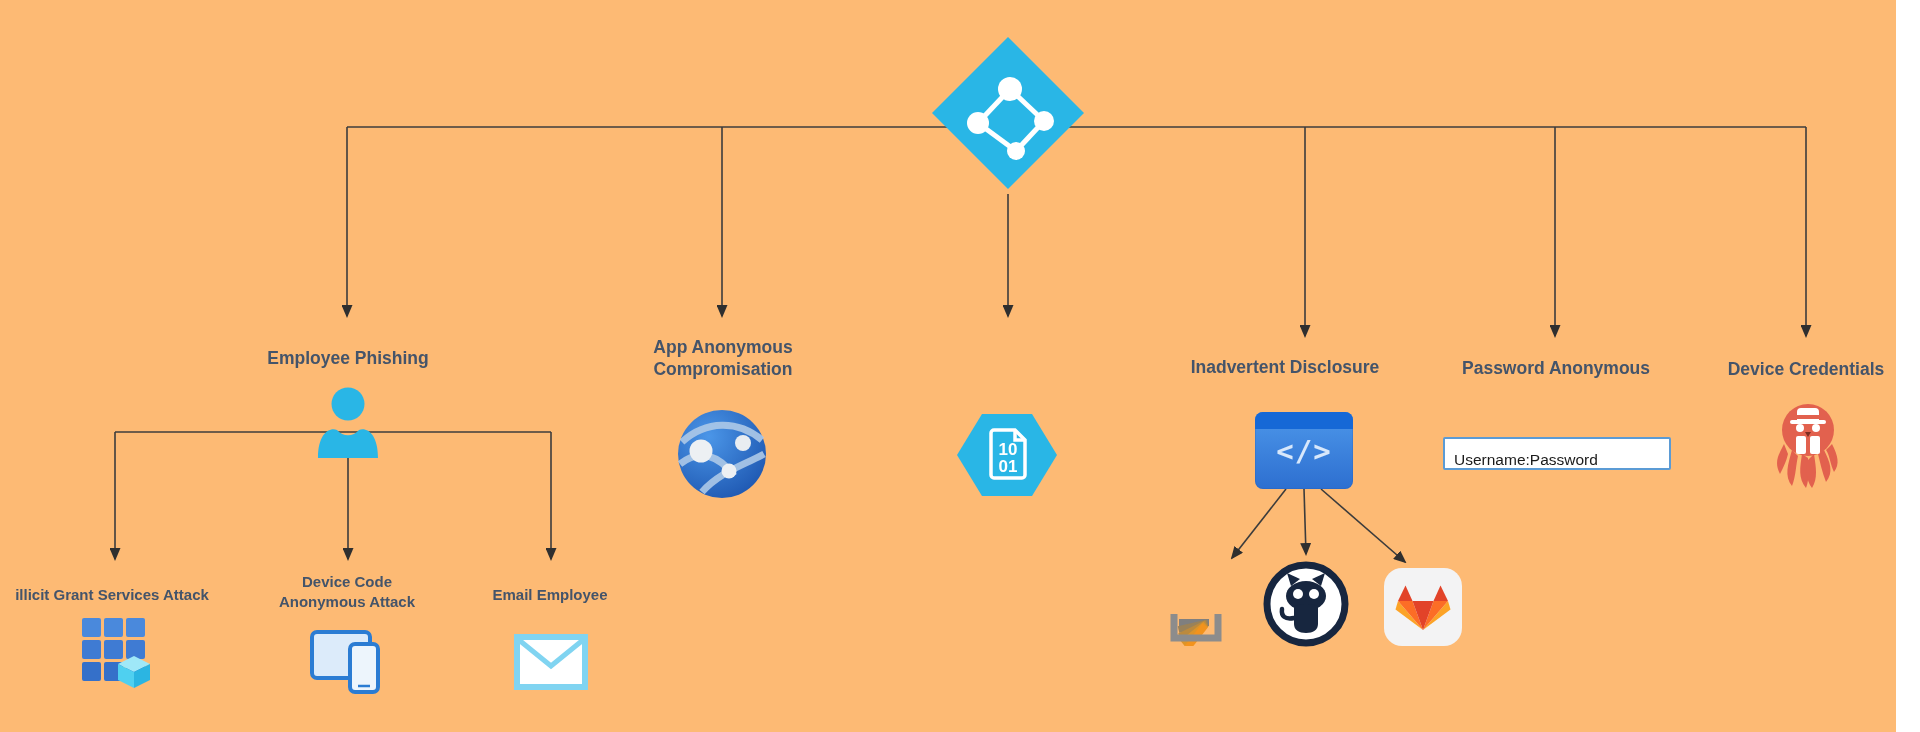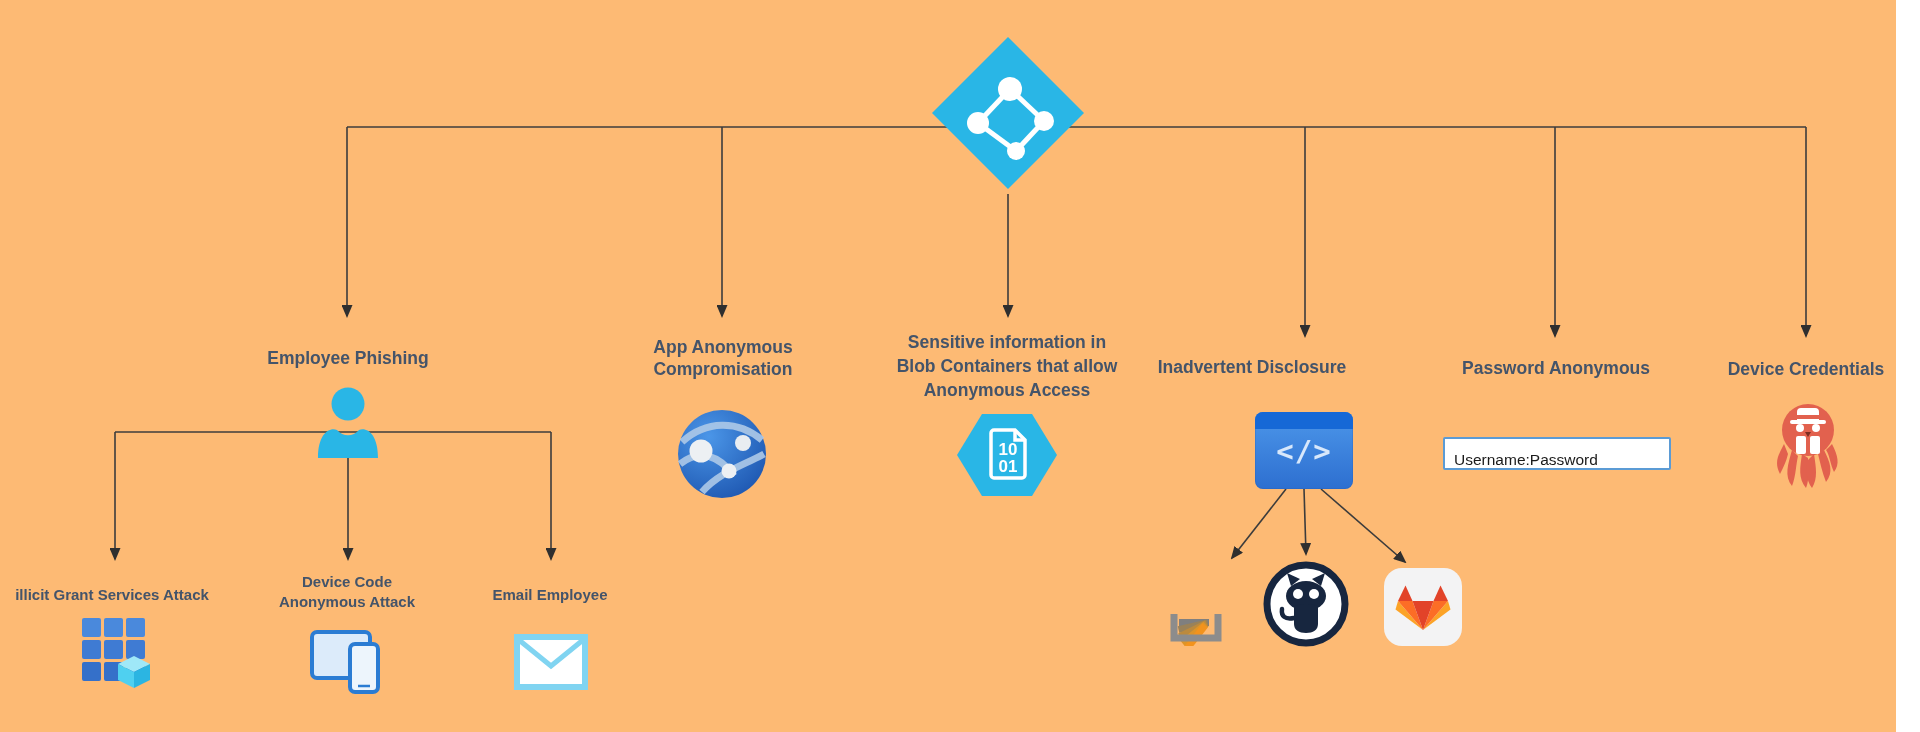--- a/index.html
+++ b/index.html
@@ -66,26 +66,21 @@
     <circle cx="86" cy="116" r="9" fill="#ffffff"></circle>
   </svg>
 
   <div class="label lbl-main" style="left:348px;top:347px">
     <div>Employee Phishing</div>
   </div>
   <div class="label lbl-main" style="left:723px;top:336px">
     <div>App Anonymous</div>
     <div>Compromisation</div>
   </div>
-  <div class="label lbl-main" style="left:1007px;top:330px;line-height:24px">
-    <div>Sensitive information in</div>
-    <div>Blob Containers that allow</div>
-    <div>Anonymous Access</div>
-  </div>
-  <div class="label lbl-main" style="left:1252px;top:356px">
+  <div class="label lbl-main" style="left:1285px;top:356px">
     <div>Inadvertent Disclosure</div>
   </div>
   <div class="label lbl-main" style="left:1556px;top:357px">
     <div>Password Anonymous</div>
   </div>
   <div class="label lbl-main" style="left:1806px;top:358px">
     <div>Device Credentials</div>
   </div>
 
   <svg class="icon" style="left:315px;top:386px" width="66" height="74" viewBox="0 0 66 74">

